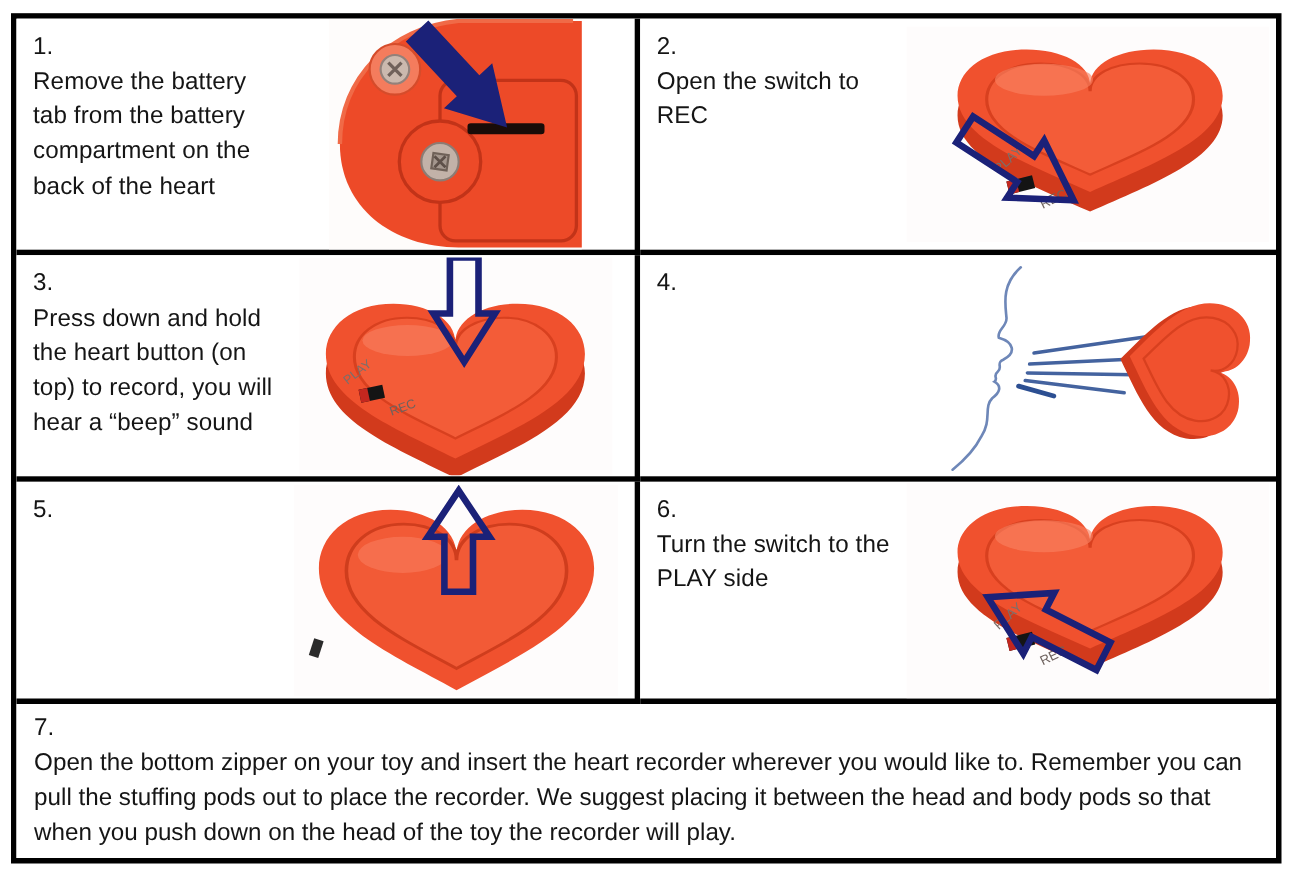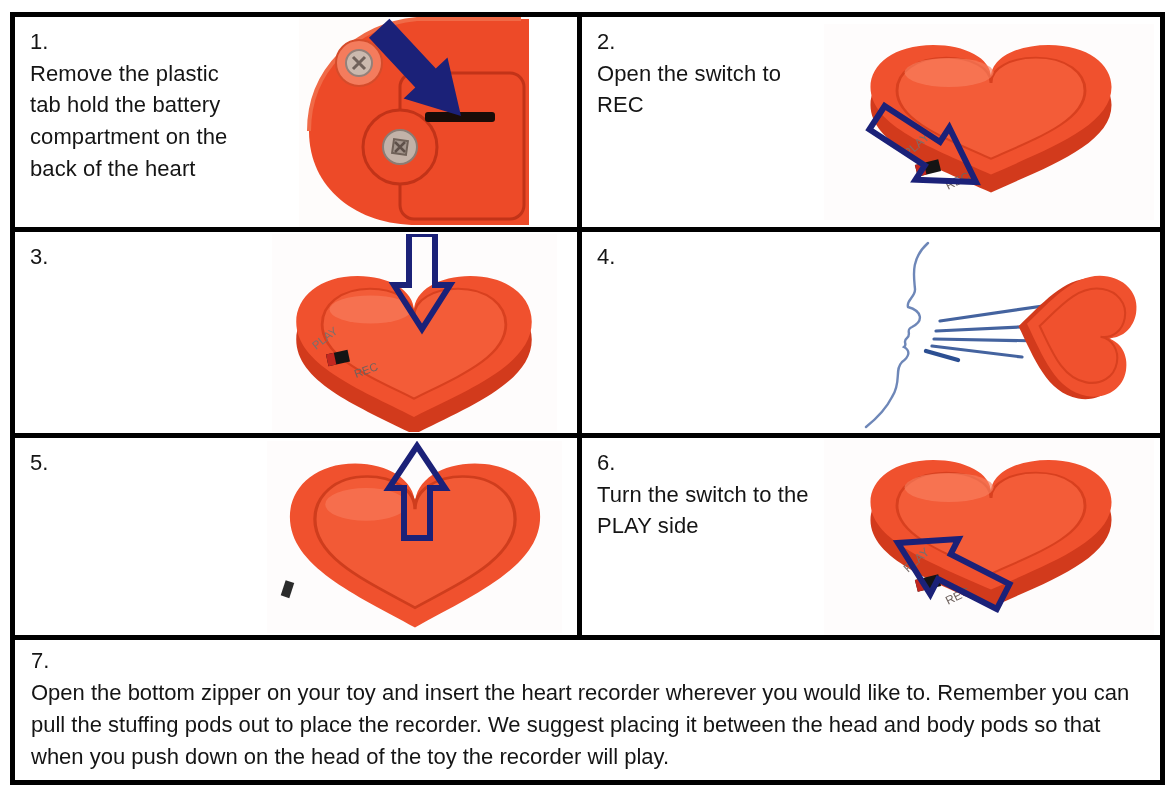--- a/index.html
+++ b/index.html
@@ -39,21 +39,21 @@
 </style>
 </head>
 <body>
 
 <div class="sheet">
   <div class="grid">
 
     <section class="cell b-r b-b">
       <div class="txt">
         <span class="num">1.</span>
-        <span>Remove the plastic tab hold the battery compartment on the back of the heart</span>
+        <span>Remove the battery tab from the battery compartment on the back of the heart</span>
       </div>
       <div class="fig fig-top">
         <svg width="230" height="210" viewBox="0 0 230 210">
           <rect width="230" height="210" fill="#fefcfb"></rect>
           <path d="M230 2 L118 2 C56 8 10 54 10 114 C10 172 58 208 118 208 L230 208 Z" fill="#ed4a28"></path>
           <path d="M222 2 L118 2 C56 8 10 54 10 114" fill="none" stroke="#f06a47" stroke-width="4"></path>
           <rect x="101" y="56" width="124" height="146" rx="14" fill="none" stroke="#c23318" stroke-width="3"></rect>
           <circle cx="101" cy="130" r="37" fill="#ed4a28" stroke="#c23318" stroke-width="3"></circle>
           <g>
             <circle cx="60" cy="46" r="23" fill="#f47c5d" stroke="#d54c2b" stroke-width="2"></circle>
@@ -98,20 +98,21 @@
           <g transform="translate(152,158) rotate(33)">
             <polygon points="-118,-14 -52,-14 -52,-31 0,0 -52,31 -52,14 -118,14" fill="none" stroke="#1b2178" stroke-width="6"></polygon>
           </g>
         </svg>
       </div>
     </section>
 
     <section class="cell b-r b-b">
       <div class="txt">
         <span class="num">3.</span>
+        <span>Press down and hold the heart button (on top) to record, you will hear a “beep” sound</span>
       </div>
       <div class="fig">
         <svg width="285" height="198" viewBox="0 0 285 198">
           <rect width="285" height="198" fill="#fefcfc"></rect>
           <g>
             <g transform="translate(14,28) scale(2.56,1.76)">
               <path d="M50 28 C50 16 40 8 28 8 C13 8 4 20 4 34 C4 58 28 72 50 88 C72 72 96 58 96 34 C96 20 87 8 72 8 C60 8 50 16 50 28 Z" transform="translate(0,10)" fill="#d23a1c"></path>
               <path d="M50 28 C50 16 40 8 28 8 C13 8 4 20 4 34 C4 58 28 72 50 88 C72 72 96 58 96 34 C96 20 87 8 72 8 C60 8 50 16 50 28 Z" fill="#f0512e"></path>
               <path d="M50 28 C50 16 40 8 28 8 C13 8 4 20 4 34 C4 58 28 72 50 88 C72 72 96 58 96 34 C96 20 87 8 72 8 C60 8 50 16 50 28 Z" transform="translate(11,9) scale(0.78)" fill="#f35c38" stroke="#d8401f" stroke-width="1.4"></path>
               <ellipse cx="33" cy="27" rx="16" ry="8" fill="#f97f60" opacity="0.6"></ellipse>

